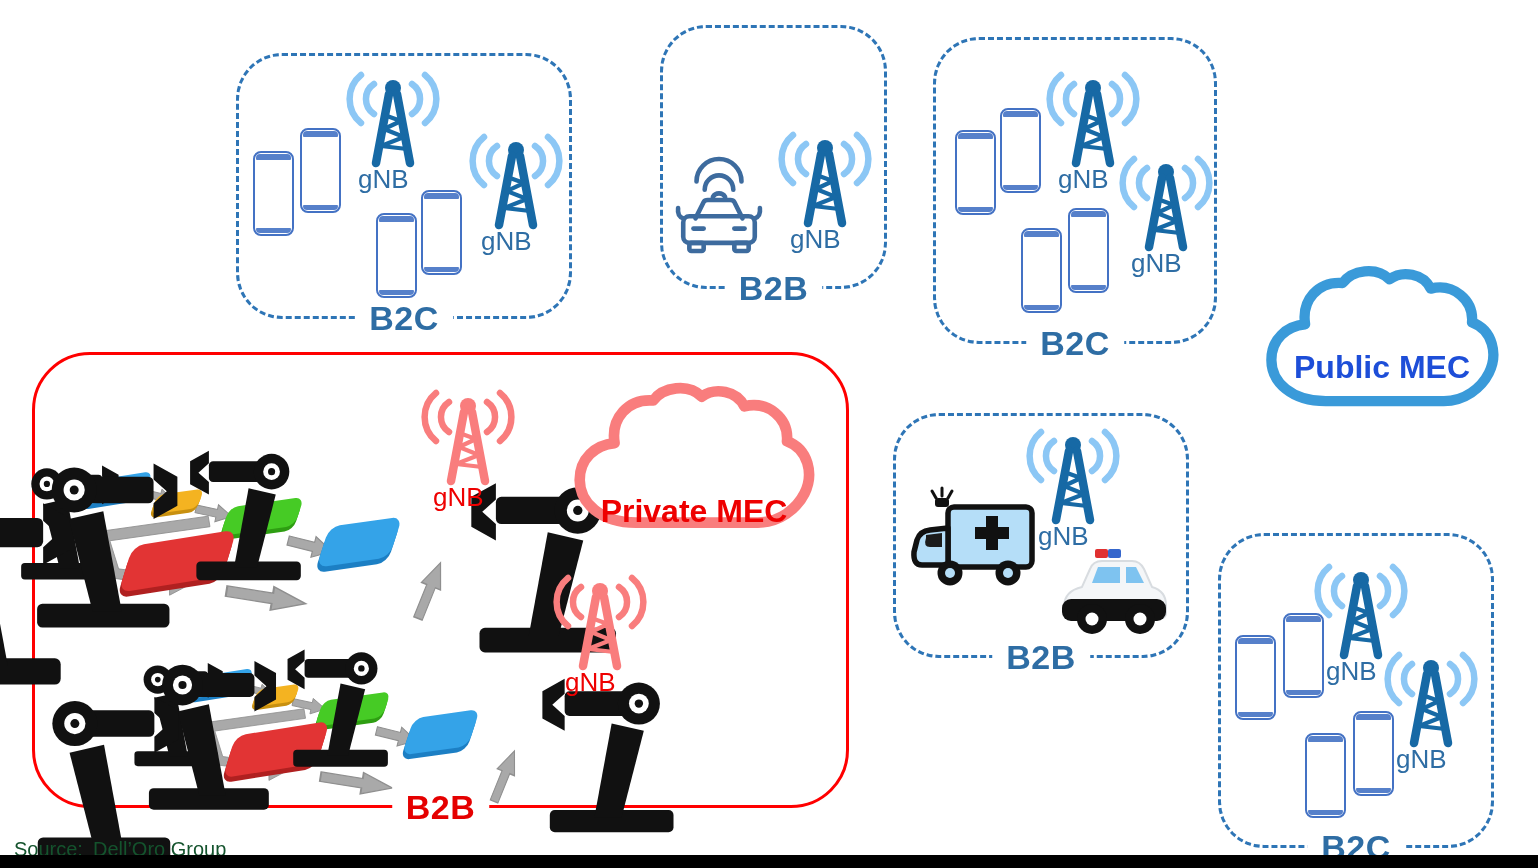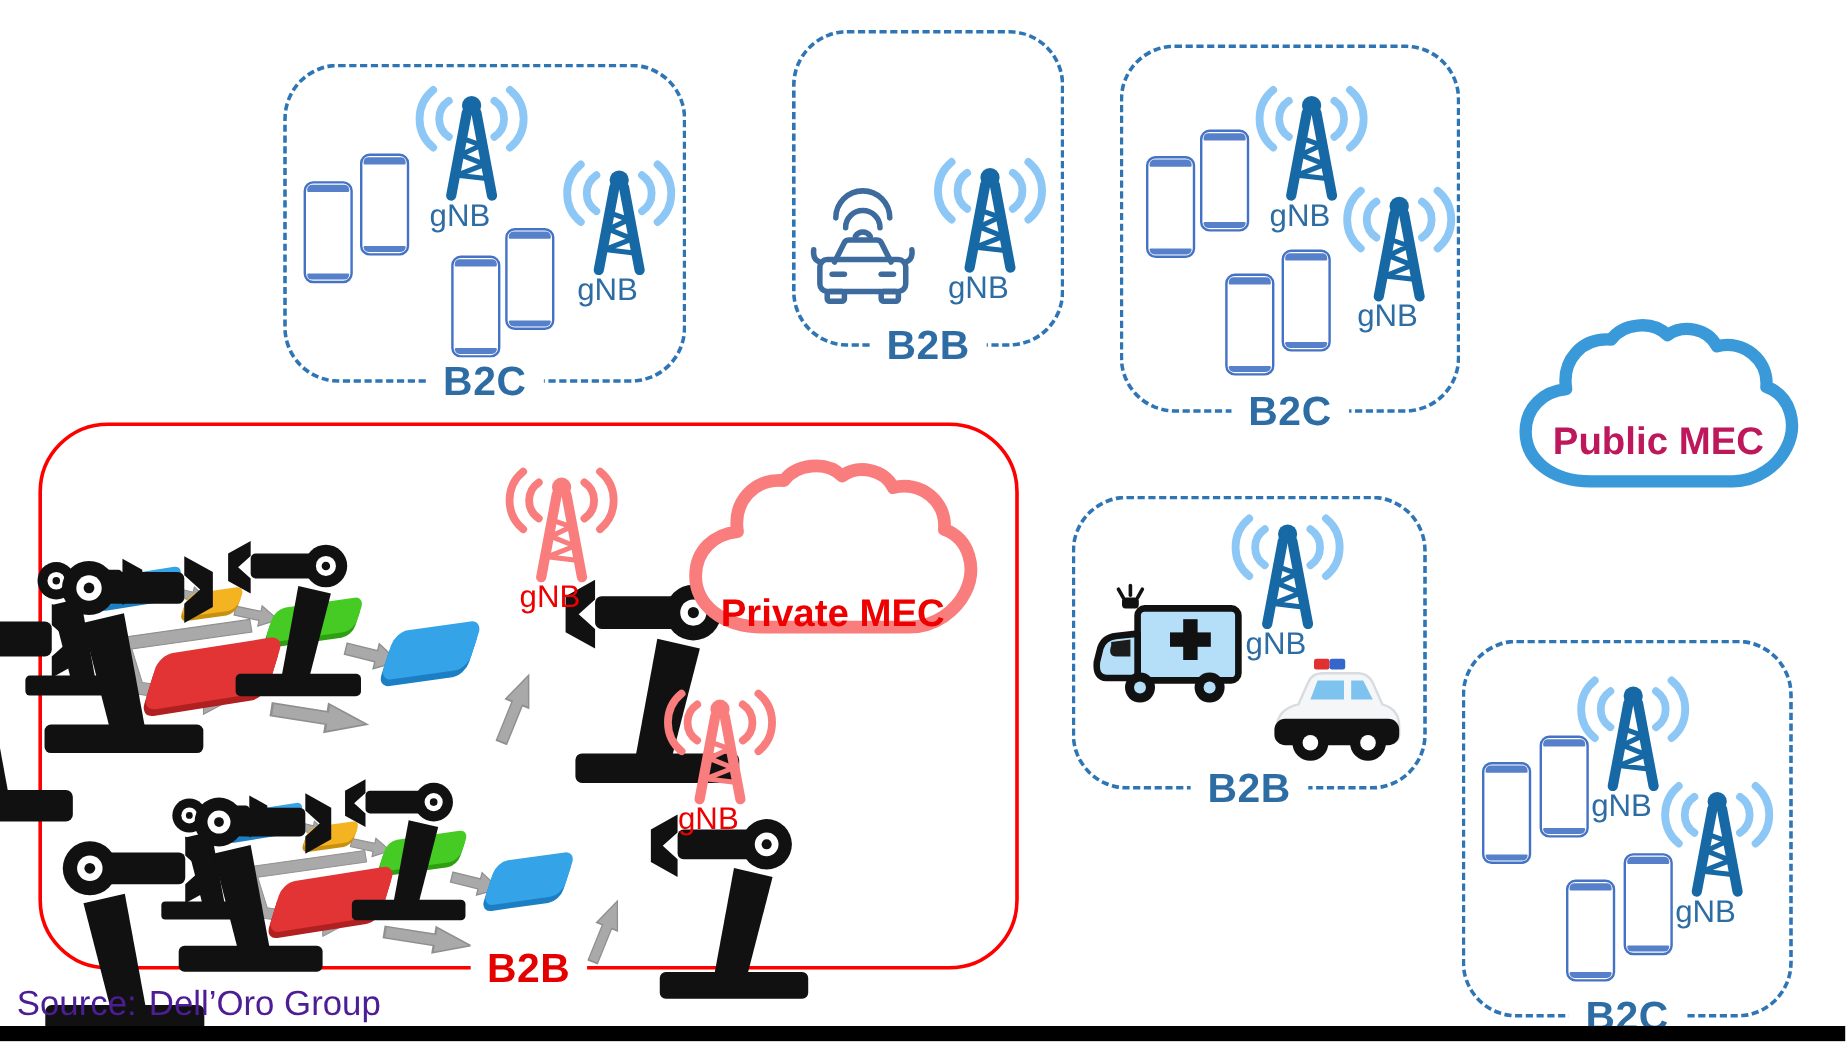--- a/index.html
+++ b/index.html
@@ -29,26 +29,26 @@
   .phone::before{content:"";position:absolute;left:1px;right:1px;top:1px;height:6px;
          background:#4472C4;border-radius:4px 4px 1px 1px;opacity:.9;}
   .phone::after{content:"";position:absolute;left:1px;right:1px;bottom:1px;height:5px;
          background:#4472C4;border-radius:1px 1px 4px 4px;opacity:.9;}
 
   
   .cloud{position:absolute;}
   .cloud svg{position:absolute;left:0;top:0;width:100%;height:100%;overflow:visible;}
   .cloud-label{position:absolute;left:0;right:0;top:54%;text-align:center;
                font-weight:bold;font-size:32px;}
-  .cloud-blue .cloud-label{color:#be185d;}
+  .cloud-blue .cloud-label{color:#1d4ed8;}
   .cloud-red .cloud-label{color:#EE0000;margin-top:24px;}
 
   .icon-svg{position:absolute;overflow:visible;}
 
-  .footer-source{position:absolute;left:14px;top:821px;font-size:29px;color:#4c1d95;}
+  .footer-source{position:absolute;left:14px;top:838px;font-size:20px;color:#14532d;}
   .footer-source .gap{display:inline-block;width:10px;}
   .footer-bar{position:absolute;left:0;top:855px;width:1538px;height:13px;background:#000;}
 </style>
 </head>
 <body>
 
 <div class="canvas">
 
   <svg width="0" height="0" style="position:absolute" aria-hidden="true">
     <defs>

